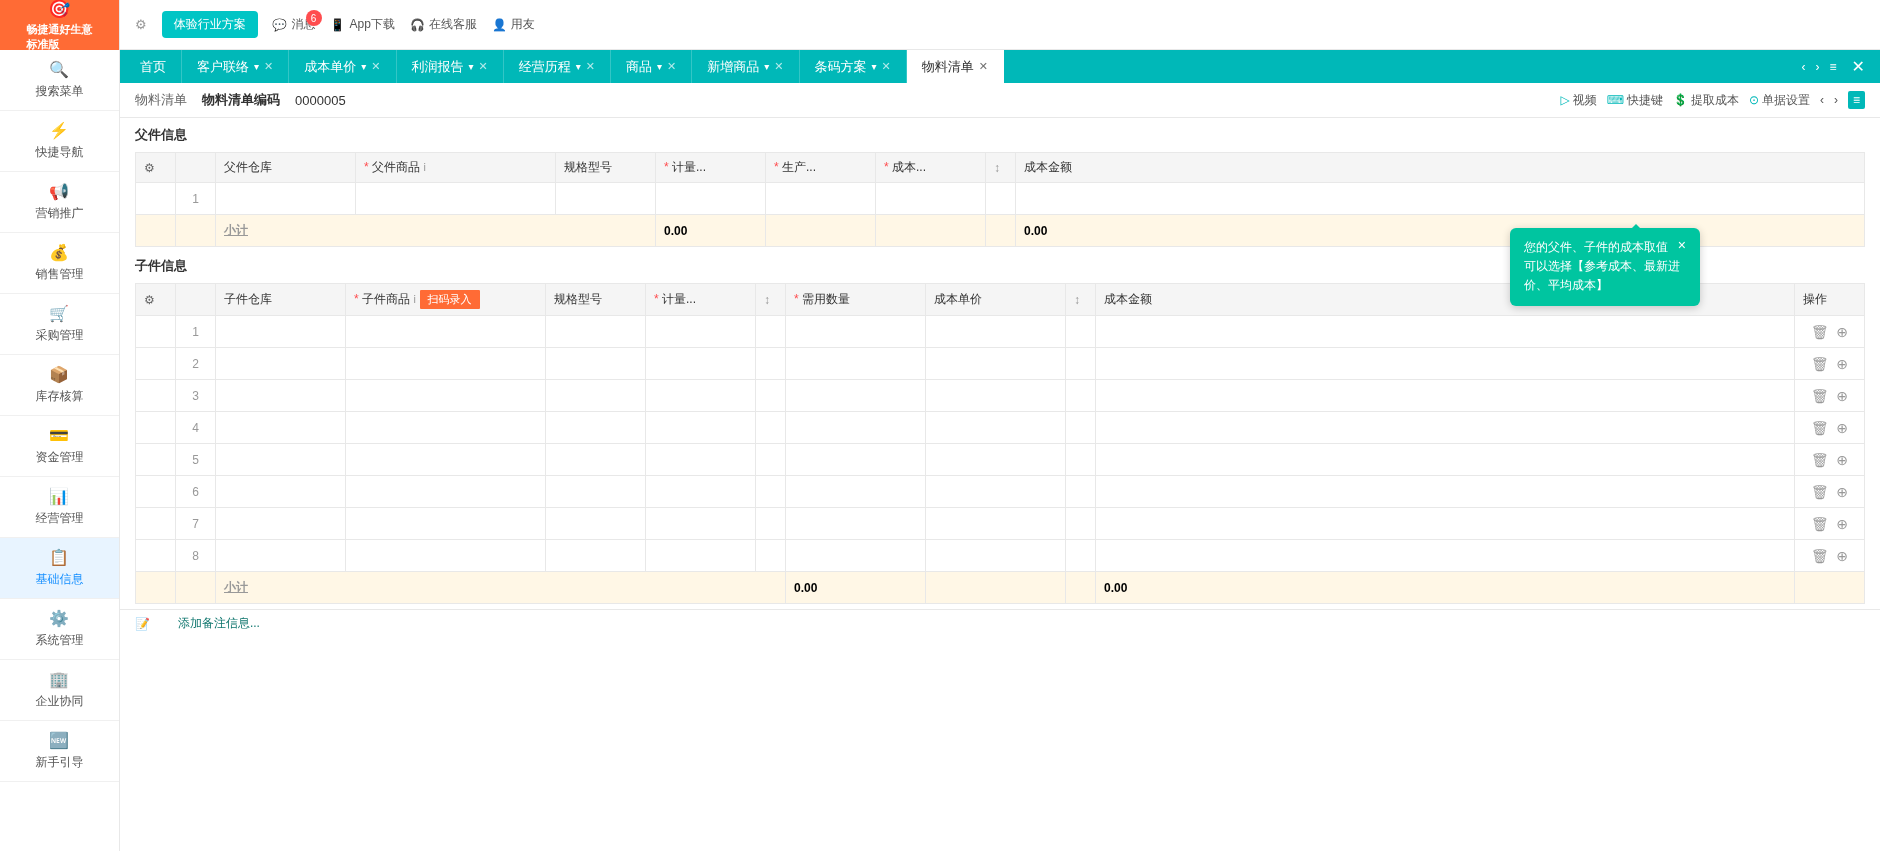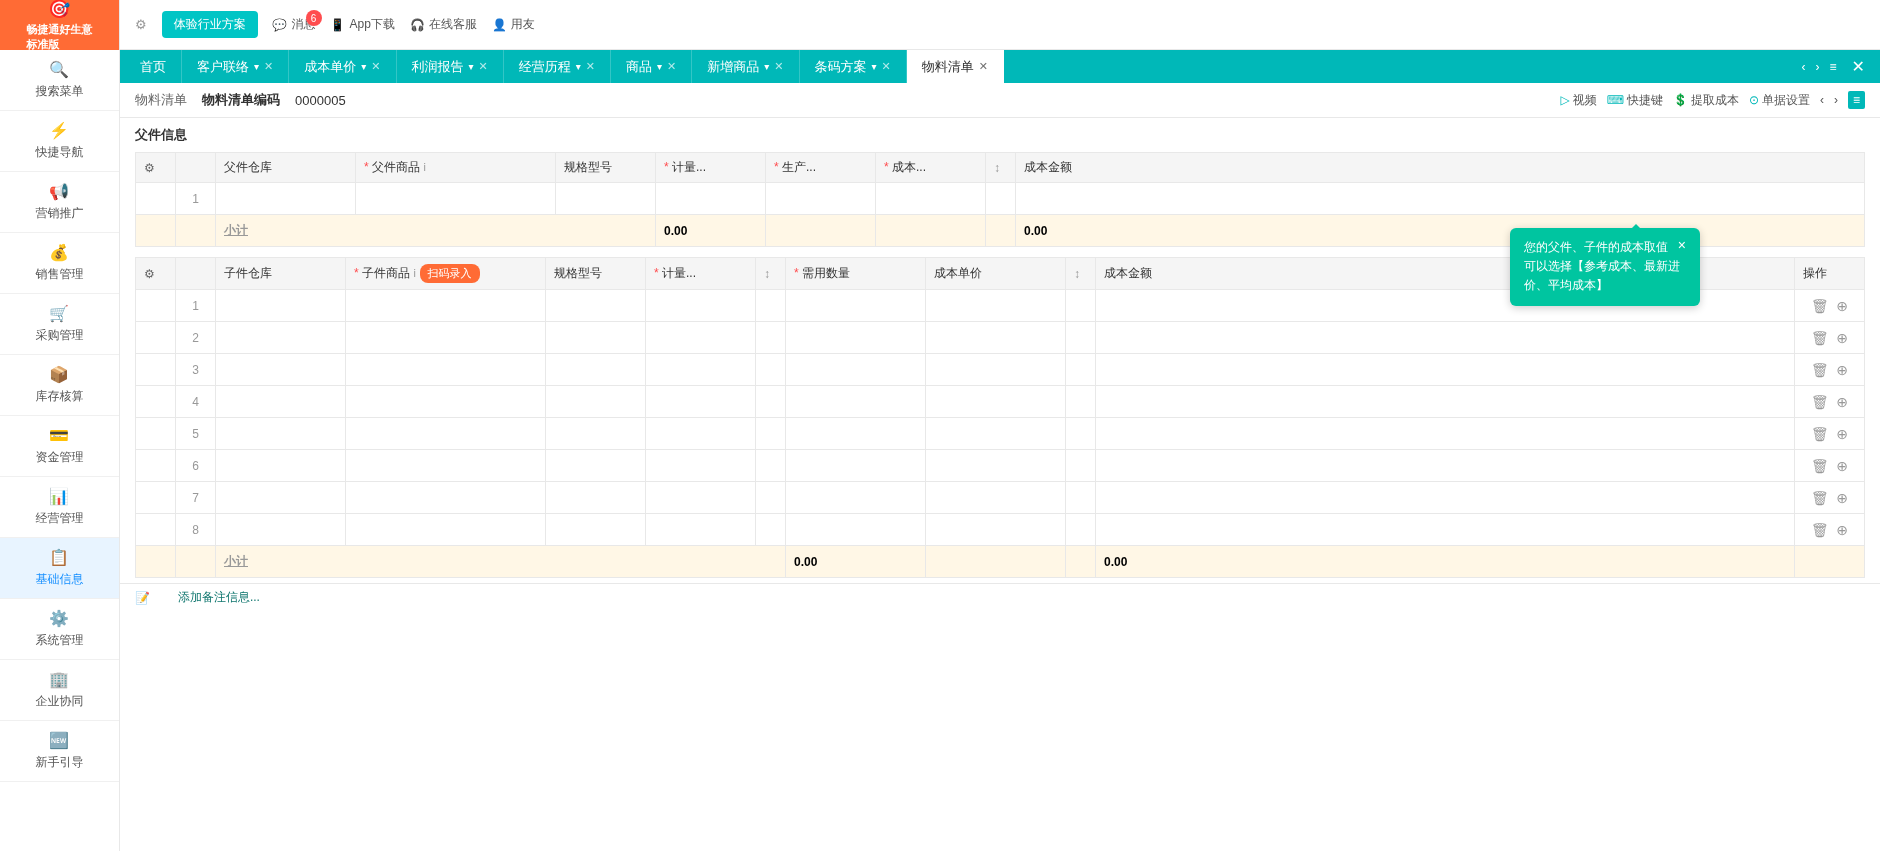--- a/index.html
+++ b/index.html
@@ -202,21 +202,21 @@
       font-weight: bold;
     }
     .settings-col { width: 40px; text-align: center; }
     .row-num-col { width: 40px; text-align: center; color: #999; }
     .action-col { width: 70px; text-align: center; }
     
     .scan-btn {
       background: #ff6b35;
       color: white;
       border: none;
-      border-radius: 8px;
+      border-radius: 1px;
       padding: 2px 8px;
       font-size: 11px;
       cursor: pointer;
     }
     
     .action-icon {
       cursor: pointer;
       color: #999;
       font-size: 14px;
       margin: 0 2px;
@@ -561,20 +561,21 @@
               <td></td>
               <td>
                 <strong>0.00</strong>
               </td>
             </tr>
           </tbody>
         </table>
       </div>
 
       <div class="section" style="padding-top: 10px;">
+        <div class="section-title">子件信息</div>
         <table class="data-table">
           <colgroup>
             <col style="width:35px">
             <col style="width:35px">
             <col style="width:130px">
             <col style="width:200px">
             <col style="width:100px">
             <col style="width:110px">
             <col style="width:30px">
             <col style="width:140px">

